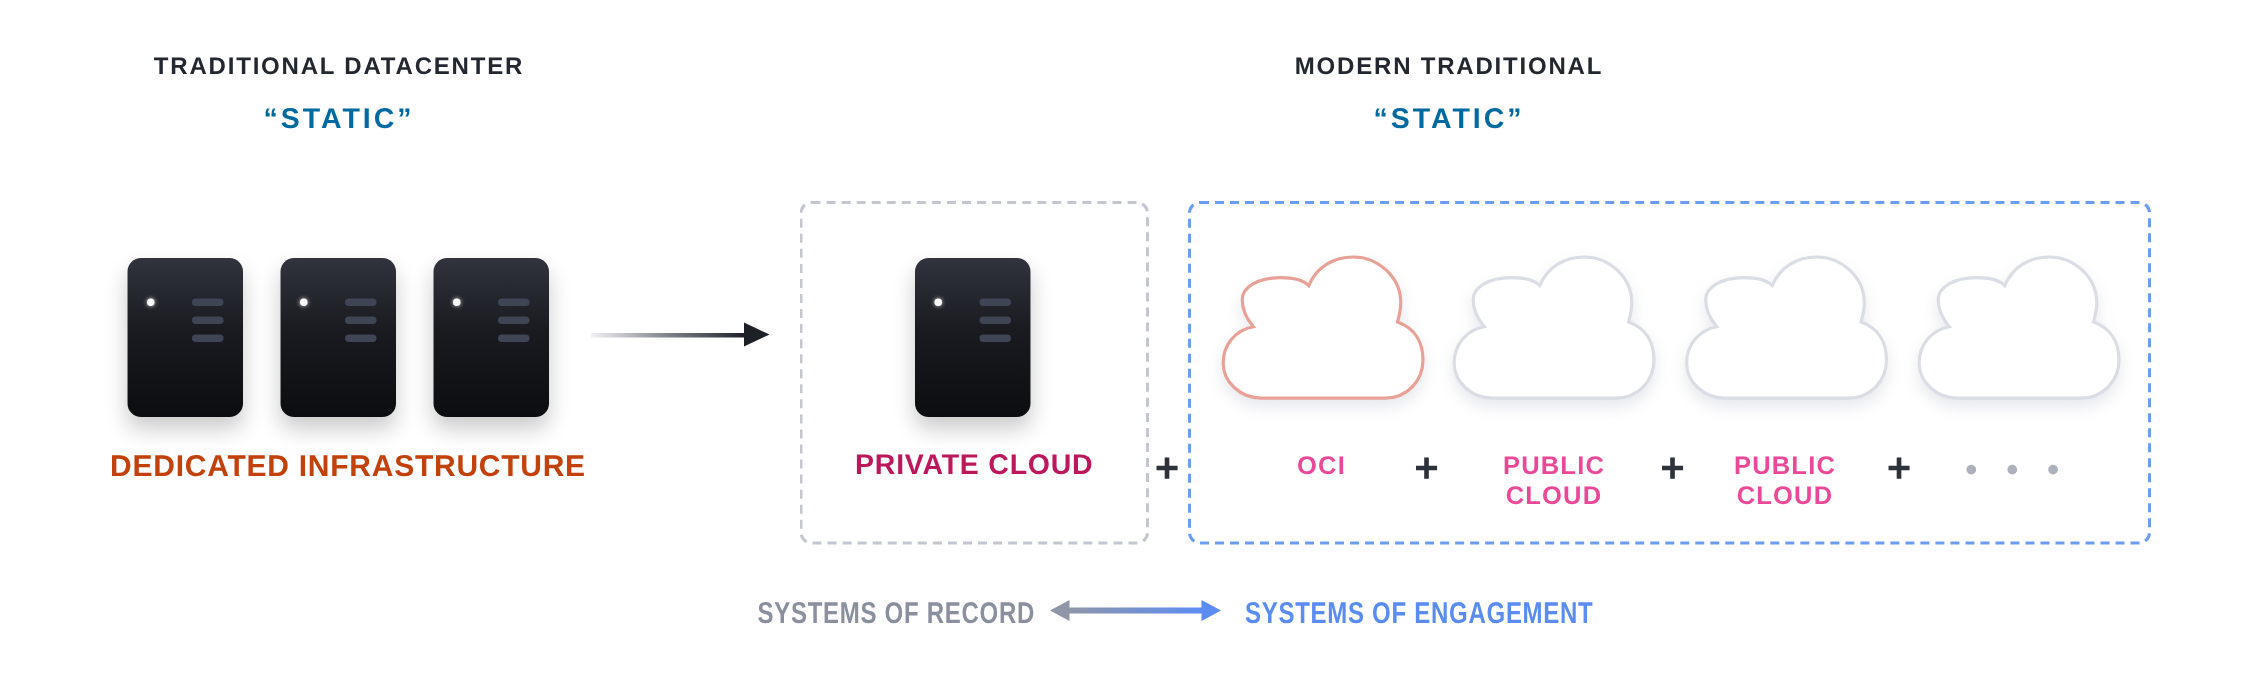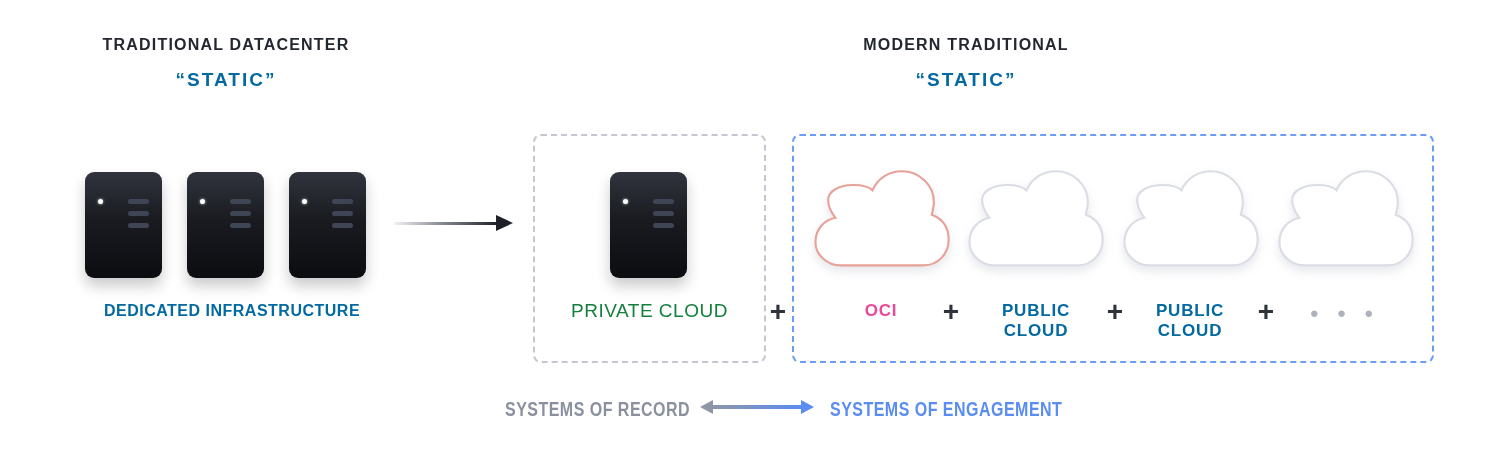--- a/index.html
+++ b/index.html
@@ -6,21 +6,21 @@
   .stage{
     position:relative;width:1500px;height:462px;background:#ffffff;overflow:hidden;
     font-family:"Liberation Sans", sans-serif;
   }
   .abs{position:absolute;}
   .center{text-align:center;}
 
   
   .title{font-size:16px;font-weight:800;letter-spacing:1.2px;color:#23272f;line-height:28px;}
   .subtitle{font-size:19px;font-weight:800;letter-spacing:2px;color:#0369a1;line-height:18px;}
-  .caption{font-size:16px;font-weight:800;letter-spacing:.5px;color:#0369a1;line-height:22px;}
+  .caption{font-size:20px;font-weight:800;letter-spacing:.5px;color:#c2410c;line-height:22px;}
 
   
   .server{
     position:absolute;width:77px;height:106px;border-radius:9px;
     background:linear-gradient(180deg,#31343d 0%,#191b20 45%,#0c0d11 100%);
     box-shadow:0 8px 14px rgba(18,20,28,.22);
   }
   .server .led{
     position:absolute;left:13px;top:27px;width:5px;height:5px;border-radius:50%;
     background:#ffffff;box-shadow:0 0 3px rgba(255,255,255,.8);
@@ -44,22 +44,22 @@
   
   .box-gray{
     position:absolute;left:533px;top:134px;width:233px;height:229px;
     border:2px dashed #c4c7cf;border-radius:8px;box-sizing:border-box;
   }
   .box-blue{
     position:absolute;left:792px;top:134px;width:642px;height:229px;
     border:2px dashed #6d9cf3;border-radius:8px;box-sizing:border-box;
   }
 
-  .inner-label{font-size:19px;font-weight:400;letter-spacing:.5px;color:#15803d;line-height:21px;}
-  .cloud-label{font-size:17px;font-weight:800;letter-spacing:.8px;color:#0369a1;line-height:20px;}
+  .inner-label{font-size:19px;font-weight:700;letter-spacing:.5px;color:#be185d;line-height:21px;}
+  .cloud-label{font-size:17px;font-weight:800;letter-spacing:.8px;color:#ec4899;line-height:20px;}
   .oci-label{color:#ec4899;}
   .plus{font-size:28px;font-weight:600;color:#2e323b;line-height:34px;text-align:center;}
   .dots{font-size:15px;letter-spacing:7px;color:#adb1bb;line-height:22px;}
 
   .cloud{position:absolute;filter:drop-shadow(0 5px 5px rgba(175,180,195,.30));}
   .cloud svg{display:block;}
 
   
   .footer-label{font-size:20px;font-weight:800;letter-spacing:.6px;line-height:22px;
     display:inline-block;transform:scaleX(.8);transform-origin:left center;white-space:nowrap;}

